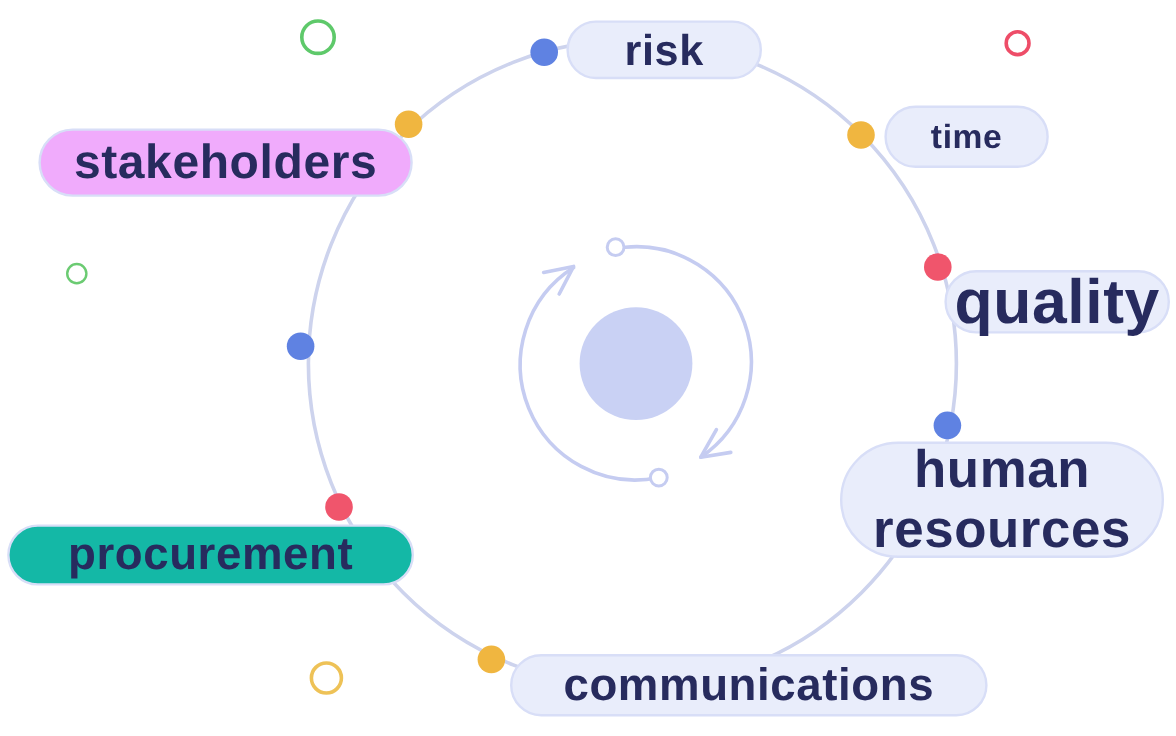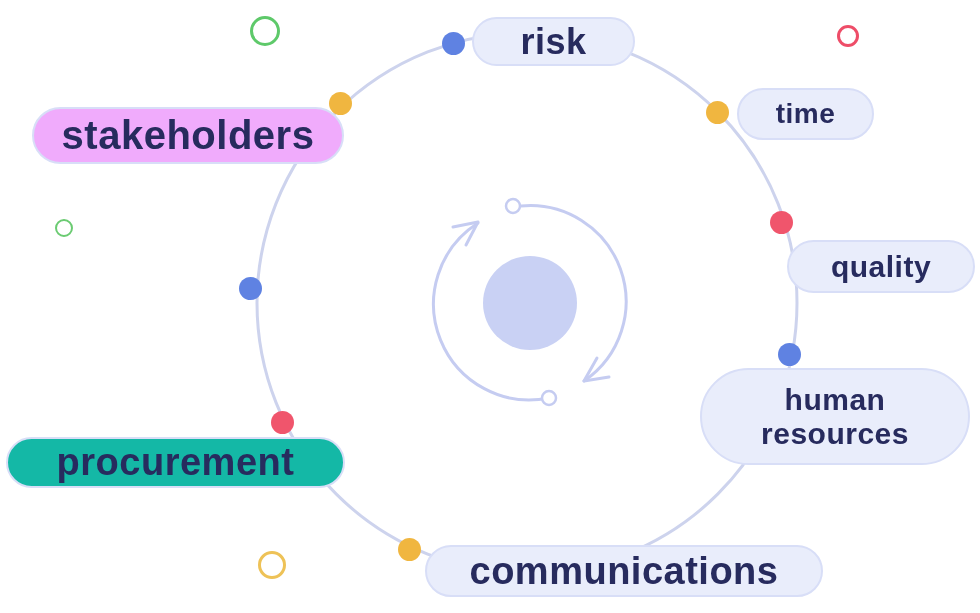--- a/index.html
+++ b/index.html
@@ -27,23 +27,23 @@
     background: #e9edfb;
     color: #272b5e;
     font-weight: 700;
     letter-spacing: 0.5px;
     z-index: 2;
     text-align: center;
   }
   .pill-scope          { left: 472px; top: 17px;  width: 163px; height: 49px; font-size: 36px; }
   .pill-stakeholders   { left: 32px;  top: 107px; width: 312px; height: 57px; font-size: 40px; }
   .pill-time           { left: 737px; top: 88px;  width: 137px; height: 52px; font-size: 28px; }
-  .pill-quality        { left: 787px; top: 240px; width: 188px; height: 53px; font-size: 30px; }
+  .pill-quality        { left: 787px; top: 225px; width: 188px; height: 53px; font-size: 52px; }
   .pill-risk           { left: 120px; top: 260px; width: 116px; height: 52px; font-size: 40px; }
-  .pill-human-resources{ left: 700px; top: 368px; width: 270px; height: 97px; font-size: 30px; line-height: 1.12; padding: 0 14px; }
+  .pill-human-resources{ left: 700px; top: 368px; width: 270px; height: 97px; font-size: 44px; line-height: 1.12; padding: 0 14px; }
   .pill-procurement    { left: 6px;   top: 437px; width: 339px; height: 51px; font-size: 38px; }
   .pill-communications { left: 425px; top: 545px; width: 398px; height: 52px; font-size: 38px; }
   .dot {
     position: absolute;
     width: 23px; height: 23px;
     border-radius: 50%;
     z-index: 3;
   }
   .dot-scope          { left: 442px; top: 32px; }
   .dot-time           { left: 706px; top: 101px; }

